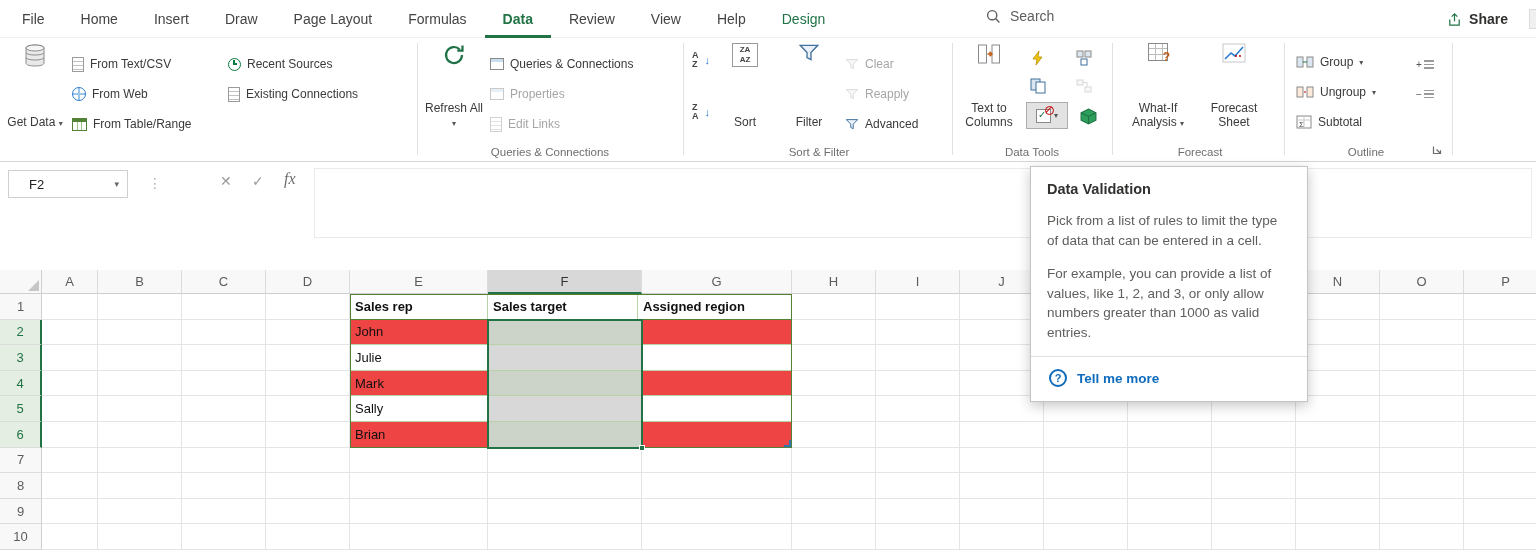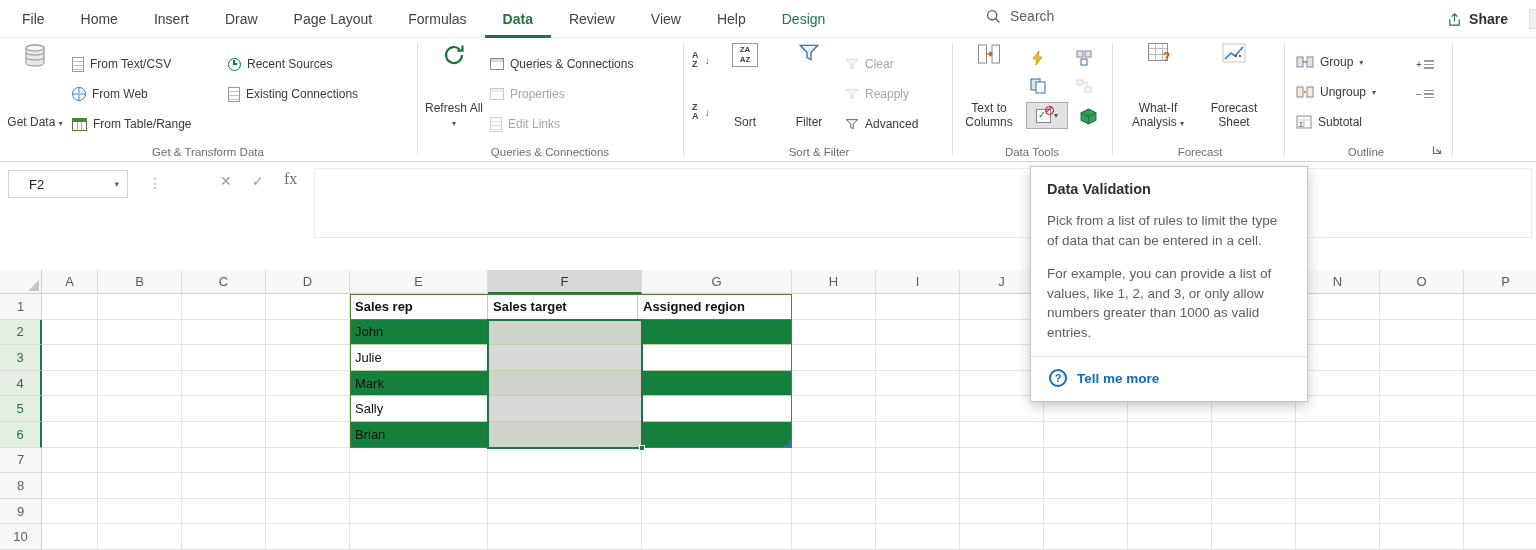--- a/index.html
+++ b/index.html
@@ -48,37 +48,37 @@
 .dvic .no::after{content:"";position:absolute;left:-.5px;top:2.8px;width:8px;height:1.4px;background:#c00000;transform:rotate(-45deg)}
 .mini{display:flex;align-items:center;gap:2px;font-size:10px;color:#555}
 .i-lines{width:10px;height:9px;background:repeating-linear-gradient(180deg,#9a9a9a 0 1.5px,transparent 1.5px 3.5px)}
 
 
 .fbar{position:absolute;top:162px;left:0;width:1536px;height:108px;background:#fff}
 .namebox{position:absolute;left:8px;top:8px;width:120px;height:28px;border:1px solid #d0d0d0;background:#fff;display:flex;align-items:center;padding-left:20px;font-size:13px;color:#222}
 .nb-dd{margin-left:auto;padding-right:8px;font-size:9px;color:#666}
 .fgrip{position:absolute;left:148px;top:13px;color:#b3b3b3;font-size:14px}
 .fbtn{position:absolute;top:11px;font-size:14px;color:#9a9a9a}
-.fx{font-family:"Liberation Serif",serif;font-size:16px;color:#6f6f6f}
+.fx{font-family:"Liberation Serif",serif;font-style:italic;font-size:16px;color:#6f6f6f}
 .ffield{position:absolute;left:314px;top:6px;width:1218px;height:70px;background:#fff;border:1px solid #ebebeb}
 
 
 .grid{position:absolute;left:0;top:270px;width:1536px;height:280px;background:#fff;overflow:hidden;font-size:13px}
 .grow{display:flex;height:25.6px}
 .hrow{height:24px}
 .corner{background:#f8f8f8;border-right:1px solid #cfcfcf;border-bottom:1px solid #cfcfcf;position:relative;flex:none}
 .tri{position:absolute;right:2px;bottom:2px;width:0;height:0;border-left:11px solid transparent;border-bottom:11px solid #c6c6c6}
 .ch{background:#f8f8f8;border-right:1px solid #dcdcdc;border-bottom:1px solid #cfcfcf;color:#5c5c5c;display:flex;align-items:center;justify-content:center;flex:none}
 .ch-sel{background:#d8d8d8;border-bottom:2px solid #217346;color:#333}
 .rh{background:#f8f8f8;border-right:1px solid #cfcfcf;border-bottom:1px solid #dcdcdc;color:#5c5c5c;display:flex;align-items:center;justify-content:center;flex:none}
 .rh-sel{background:#e4eee2;border-right:2px solid #217346;color:#217346}
 .cell{border-right:1px solid #e4e4e4;border-bottom:1px solid #e4e4e4;display:flex;align-items:center;padding-left:5px;color:#111;white-space:nowrap;overflow:hidden;flex:none}
 .tc{border-right-color:#b8d1a5;border-bottom-color:#b8d1a5}
 .th{font-weight:700;border-bottom-color:#538135}
-.tb{background:#15803d}
+.tb{background:#ef4444}
 .selw{background:#d8d8d8}
 .selb{background:#ccd3c8}
 .t-ov{position:absolute;border:1px solid #538135;pointer-events:none}
 .s-ov{position:absolute;border:2px solid #217346;pointer-events:none}
 .fill-handle{position:absolute;right:-4px;bottom:-4px;width:6px;height:6px;background:#217346;border:1px solid #fff;pointer-events:auto}
 .tr-h{position:absolute;width:7px;height:7px;border-right:2px solid #2e75b6;border-bottom:2px solid #2e75b6}
 
 
 .tooltip{position:absolute;left:1030px;top:166px;width:278px;background:#fff;border:1px solid #c6c4c2;box-shadow:0 4px 12px rgba(0,0,0,.22);padding:14px 16px 0;z-index:90}
 .tt-title{font-size:14.5px;font-weight:700;color:#323130;margin-bottom:14px}
@@ -152,21 +152,20 @@
       <span>From Table/Range</span>
     </div>
     <div class="ritem" style="left:228px;top:14px">
       <span class="ic i-clock"></span>
       <span>Recent Sources</span>
     </div>
     <div class="ritem" style="left:228px;top:44px">
       <span class="ic i-doc"></span>
       <span>Existing Connections</span>
     </div>
-    <div class="gcap" style="left:0;width:416px">Get &amp; Transform Data</div>
     <div class="gsep" style="left:417px"></div>
 
     <div class="rbig" style="left:424px;width:60px">
       <span class="ic">
           <svg width="26" height="24" viewBox="0 0 24 24">
             <path d="M20 12a8 8 0 1 1-2.3-5.6" fill="none" stroke="#1e7145" stroke-width="2.2"></path>
             <path d="M20.5 2.5v5.2h-5.2" fill="none" stroke="#1e7145" stroke-width="2.2"></path>
           </svg>
         </span>
       <span class="blabel"><span>Refresh All</span> <span class="dd">▾</span></span>

